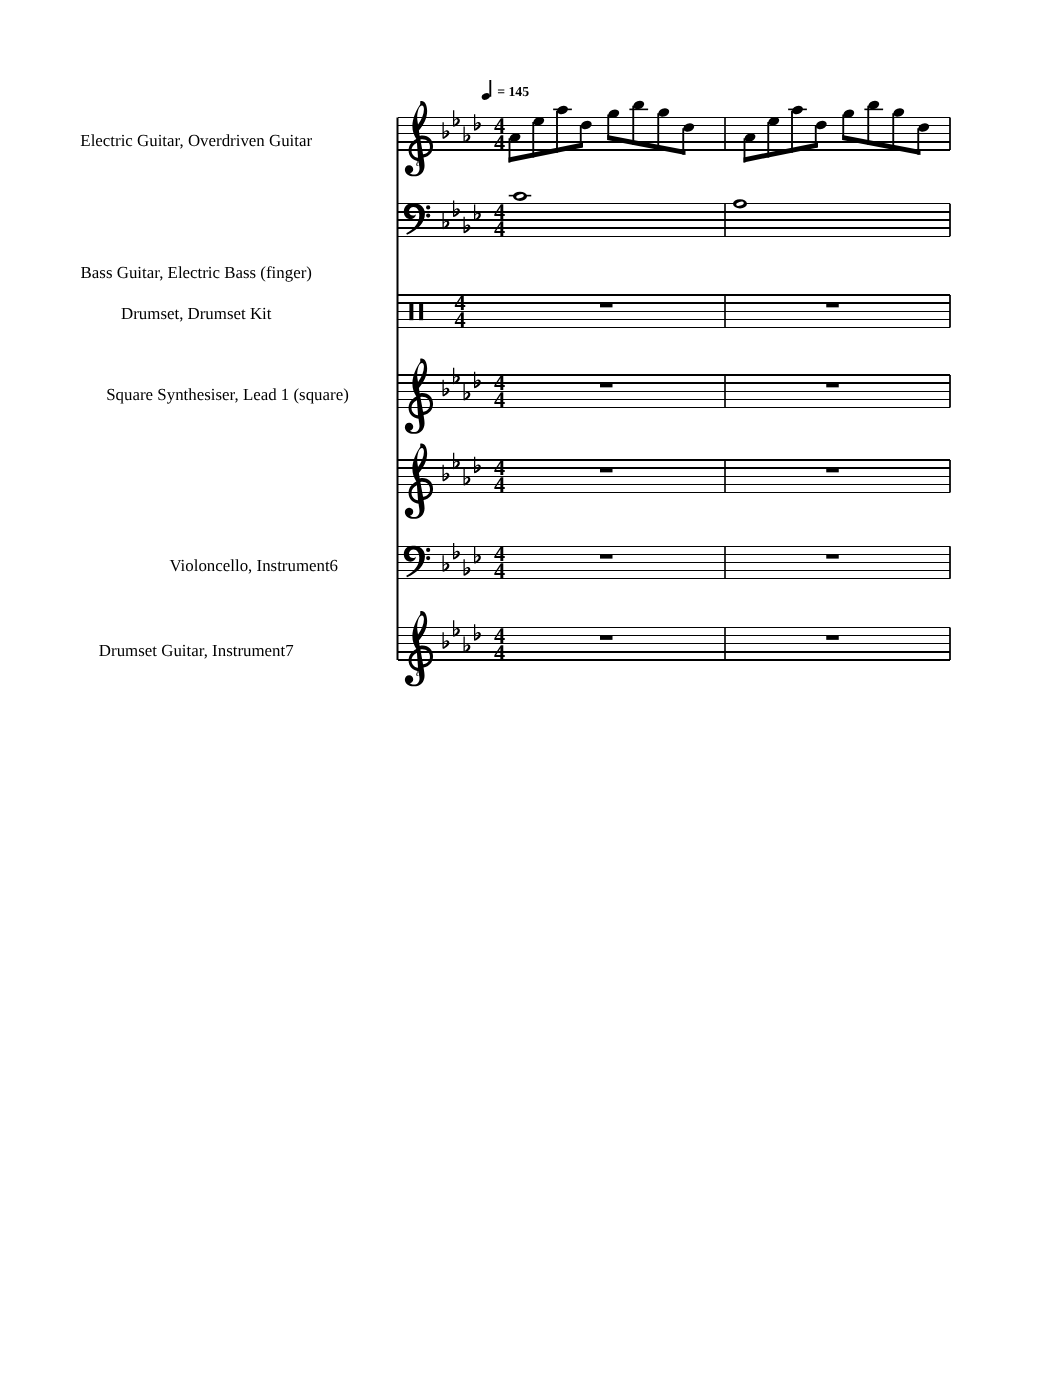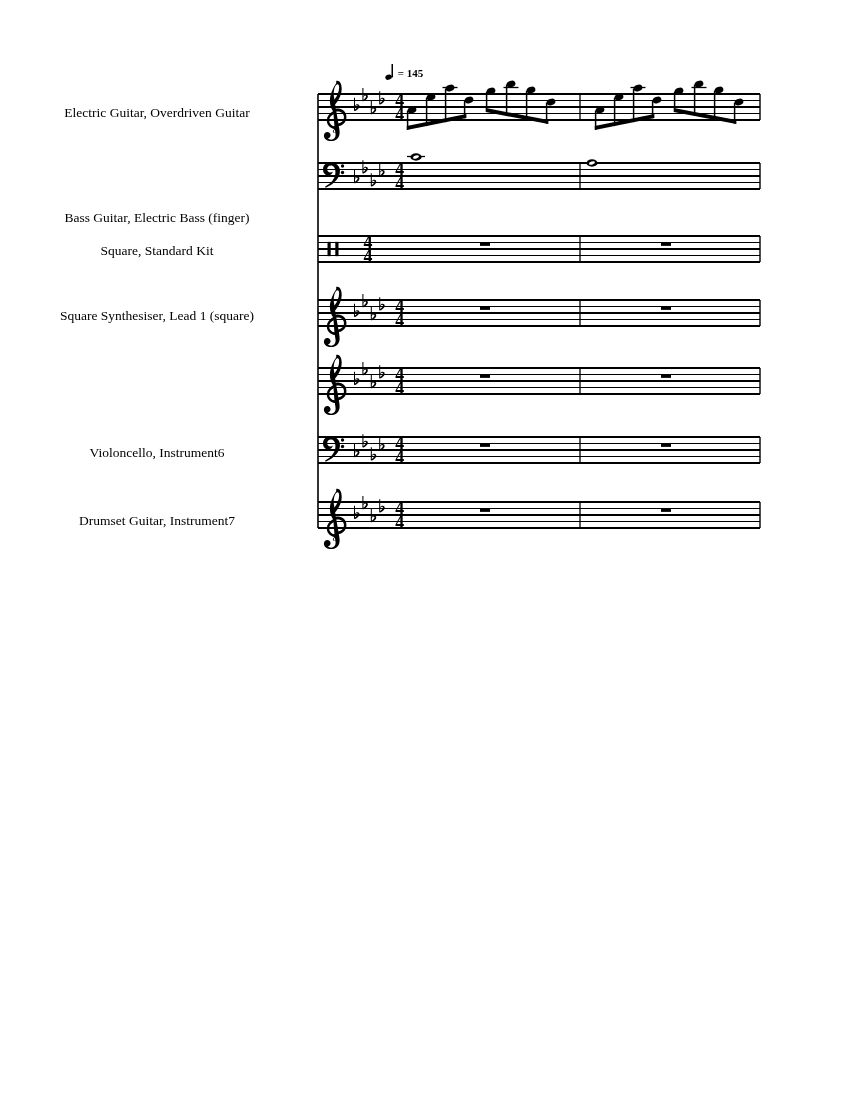--- a/index.html
+++ b/index.html
@@ -48,23 +48,23 @@
   .notehead { fill: #000000; }
   .glyph { fill: #000000; }
 </style>
 </head>
 <body>
 
 <div id="sheet">
 
   <div class="staff-label" id="lbl0" style="left: 0px; width: 314px; top: 106px;"><span>Electric Guitar, Overdriven Guitar</span></div>
   <div class="staff-label" id="lbl1" style="left: 0px; width: 314px; top: 187px; margin-top: 24px;"><span>Bass Guitar, Electric Bass (finger)</span></div>
-  <div class="staff-label" id="lbl2" style="left: 0px; width: 314px; top: 244px;"><span>Square, Standard Kit</span></div>
-  <div class="staff-label" id="lbl3" style="left: 0px; width: 314px; top: 309px;"><span>Square Synthesiser, Lead 1 (square)</span></div>
-  <div class="staff-label" id="lbl5" style="left: 0px; width: 314px; top: 446px;"><span>Violoncello, Instrument6</span></div>
+  <div class="staff-label" id="lbl2" style="left: 0px; width: 314px; top: 244px;"><span>Drumset, Drumset Kit</span></div>
+  <div class="staff-label" id="lbl3" style="left: 0px; width: 314px; top: 309px; padding-left: 25px;"><span>Square Synthesiser, Lead 1 (square)</span></div>
+  <div class="staff-label" id="lbl5" style="left: 0px; width: 314px; top: 446px; padding-left: 46px;"><span>Violoncello, Instrument6</span></div>
   <div class="staff-label" id="lbl6" style="left: 0px; width: 314px; top: 514px;"><span>Drumset Guitar, Instrument7</span></div>
 
   <div class="tempo-text" id="tempoBox" style="left: 385px; top: 63px;">
     <svg width="10" height="18" viewBox="0 0 10 18" style="vertical-align:-4px">
       <ellipse cx="3.6" cy="14.2" rx="3.4" ry="2.5" transform="rotate(-20 3.6 14.2)" class="notehead"></ellipse>
       <rect x="6.5" y="1" width="1.5" height="13.4" class="glyph"></rect>
     </svg>
     <span>= 145</span>
   </div>
 

